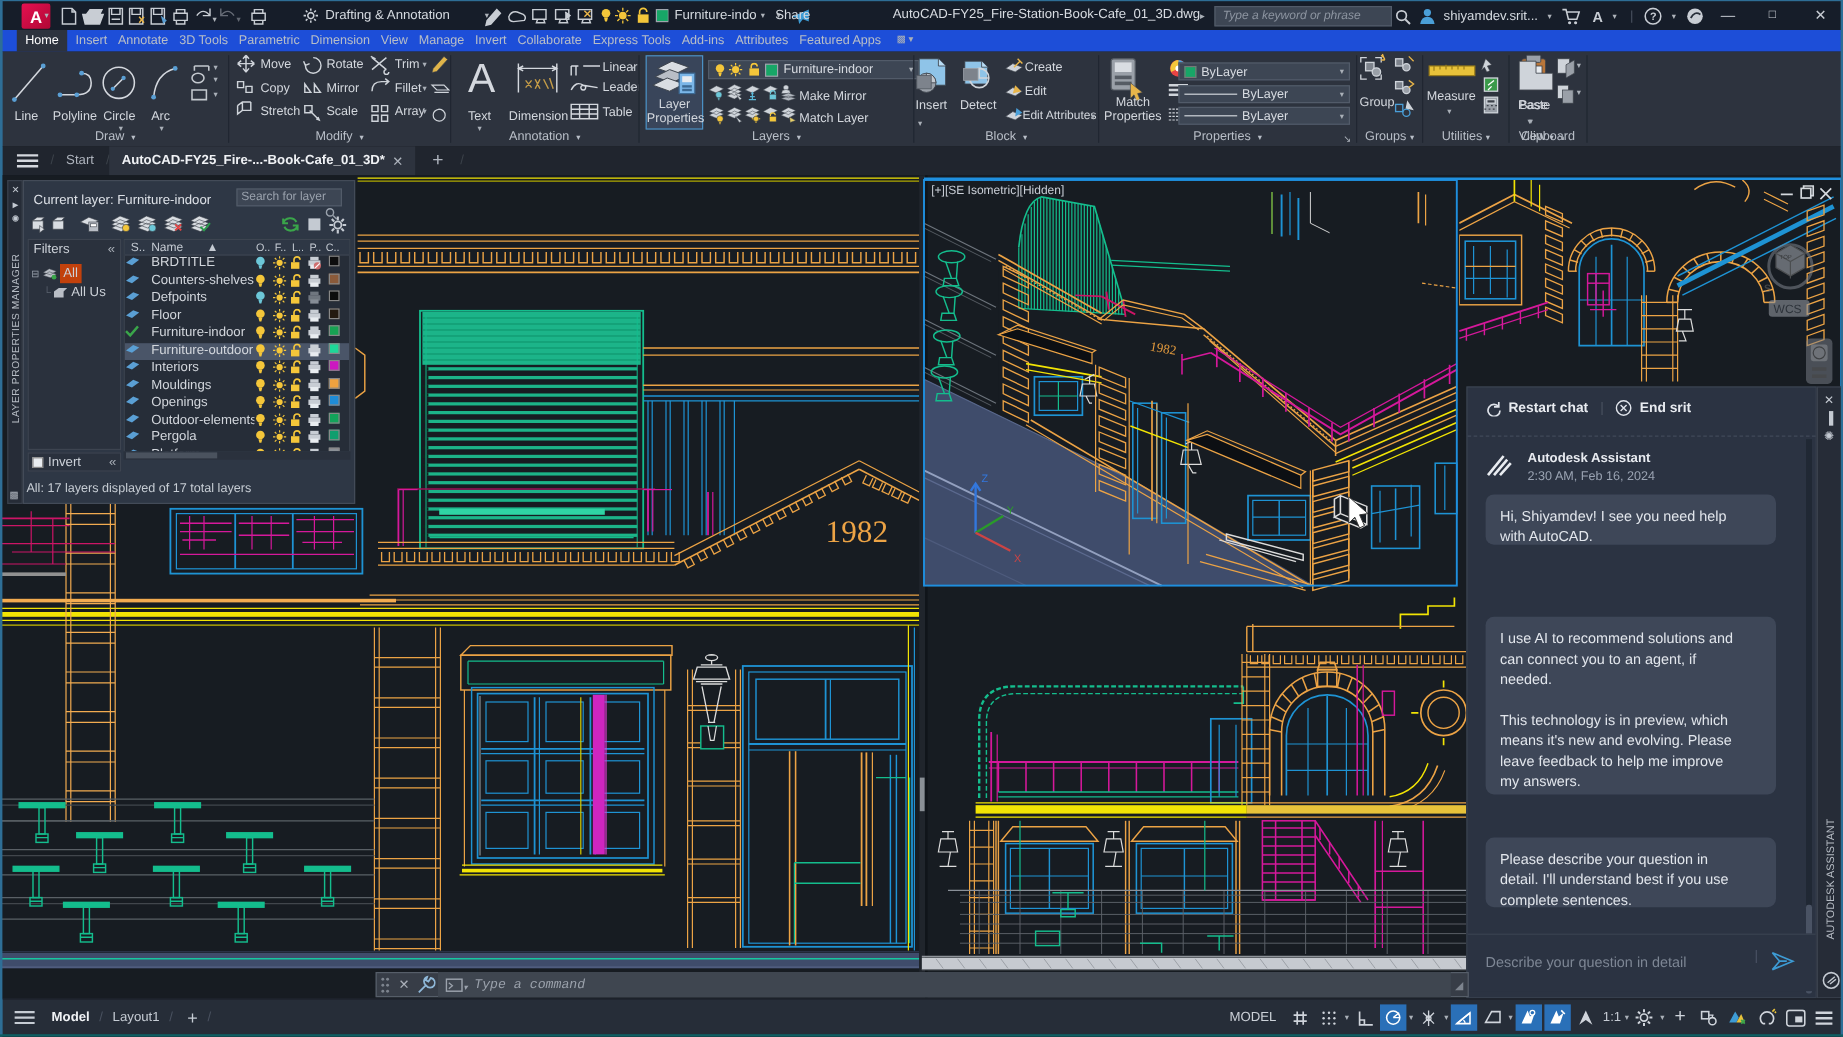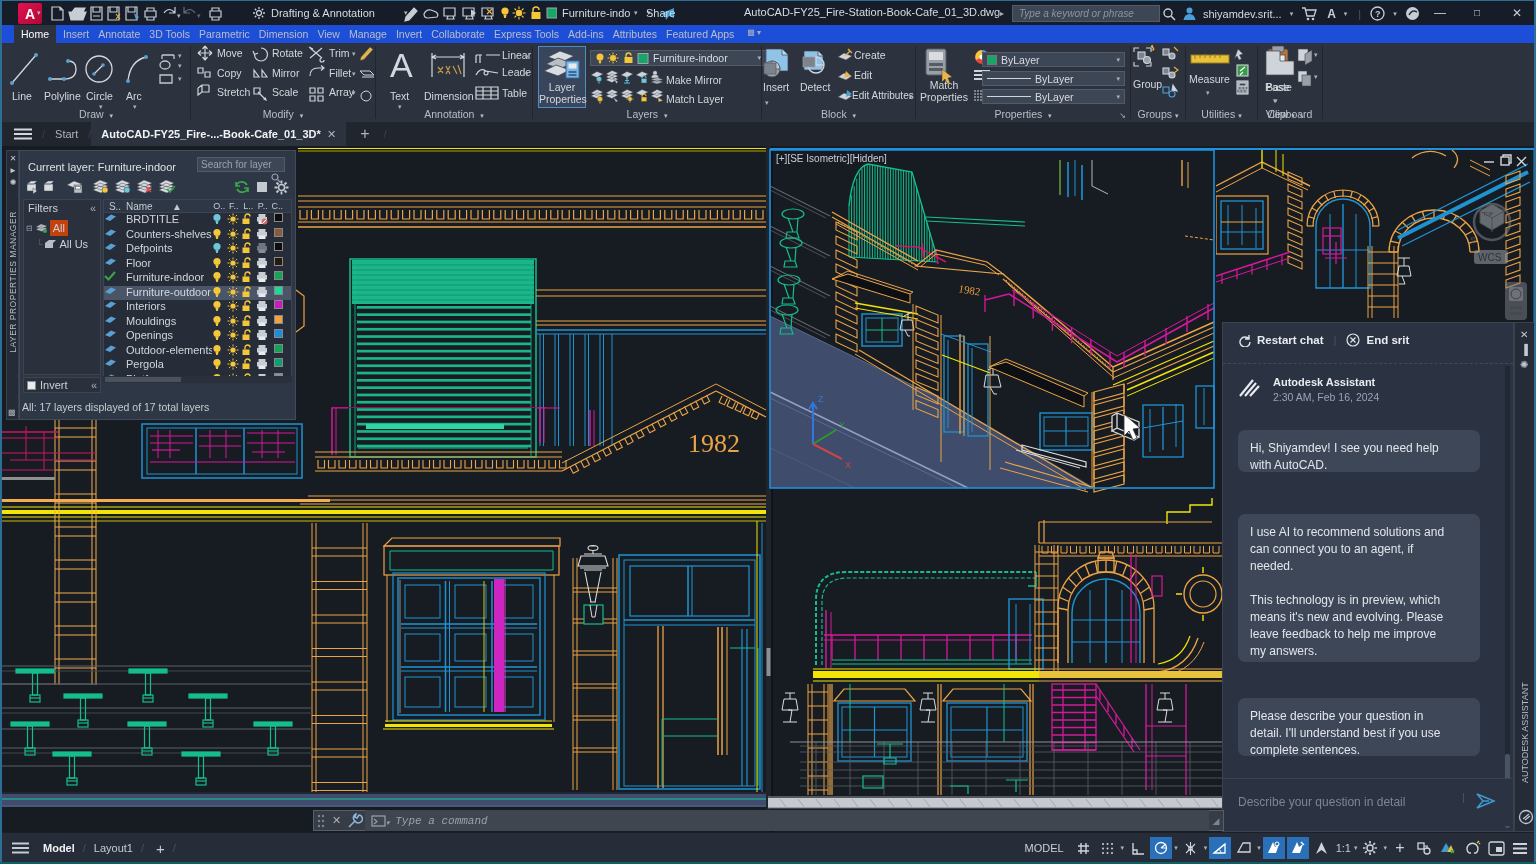--- a/index.html
+++ b/index.html
@@ -2110,21 +2110,21 @@
       <svg width="26" height="24" viewBox="0 0 26 24">
             <g stroke="#e8ebf0" stroke-width="2.2">
               <path d="M2 20 L15 4 M7 20 L18 7 M12 20 L21 10"></path>
             </g>
           </svg>
       <div>
         <div style="font-weight:bold;font-size:11px;color:#e8ebf0">Autodesk Assistant</div>
         <div style="color:#9aa3b2;font-size:10.5px;margin-top:3px">2:30 AM, Feb 16, 2024</div>
       </div>
     </div>
-    <div class="bubble" style="top:107px;height:42px">Hi, Shiyamdev! I see you need help with AutoCAD.</div>
+    <div class="bubble" style="top:89px;height:42px">Hi, Shiyamdev! I see you need help with AutoCAD.</div>
     <div class="bubble" style="top:191px;height:148px">I use AI to recommend solutions and can connect you to an agent, if needed.<br><br>This technology is in preview, which means it's new and evolving. Please leave feedback to help me improve my answers.</div>
     <div class="bubble" style="top:375px;height:58px">Please describe your question in detail. I'll understand best if you use complete sentences.</div>
     <div style="position:absolute;right:3px;top:43px;bottom:54px;width:5px;background:#202834"></div>
     <div style="position:absolute;right:3px;top:431px;width:5px;height:74px;background:#4a5364;border-radius:2px"></div>
     <div class="as-input">
       <div class="ph">Describe your question in detail</div>
       <div style="position:absolute;right:48px;top:12px;color:#4a5364">|</div>
       <svg style="position:absolute;right:16px;top:12px" width="22" height="20" viewBox="0 0 22 20">
             <path d="M2 10 L19 3 L13 10 L19 17 Z M13 10 H7" stroke="#3d9bd4" fill="none" stroke-width="1.4" transform="rotate(180 10.5 10)"></path>
           </svg>

